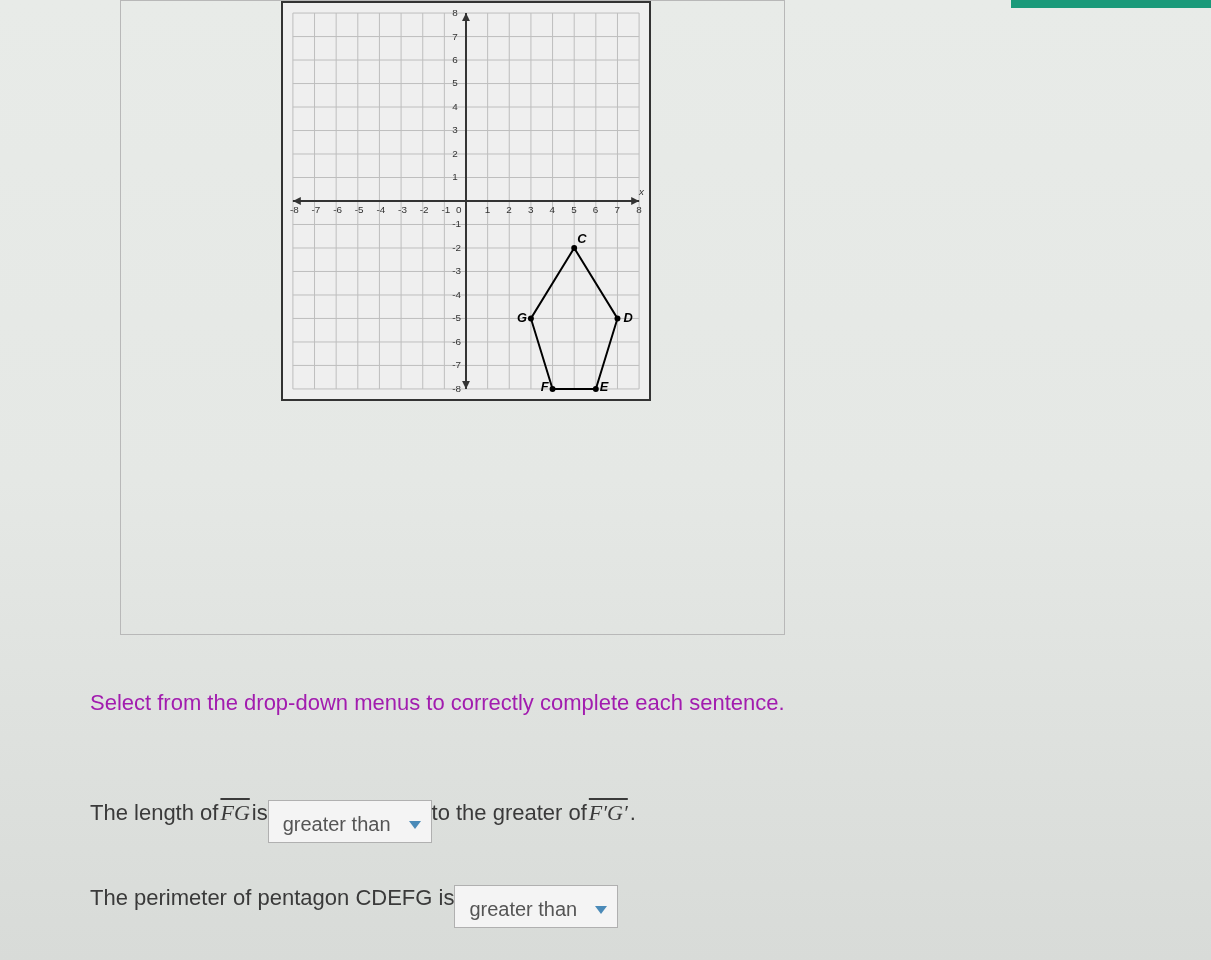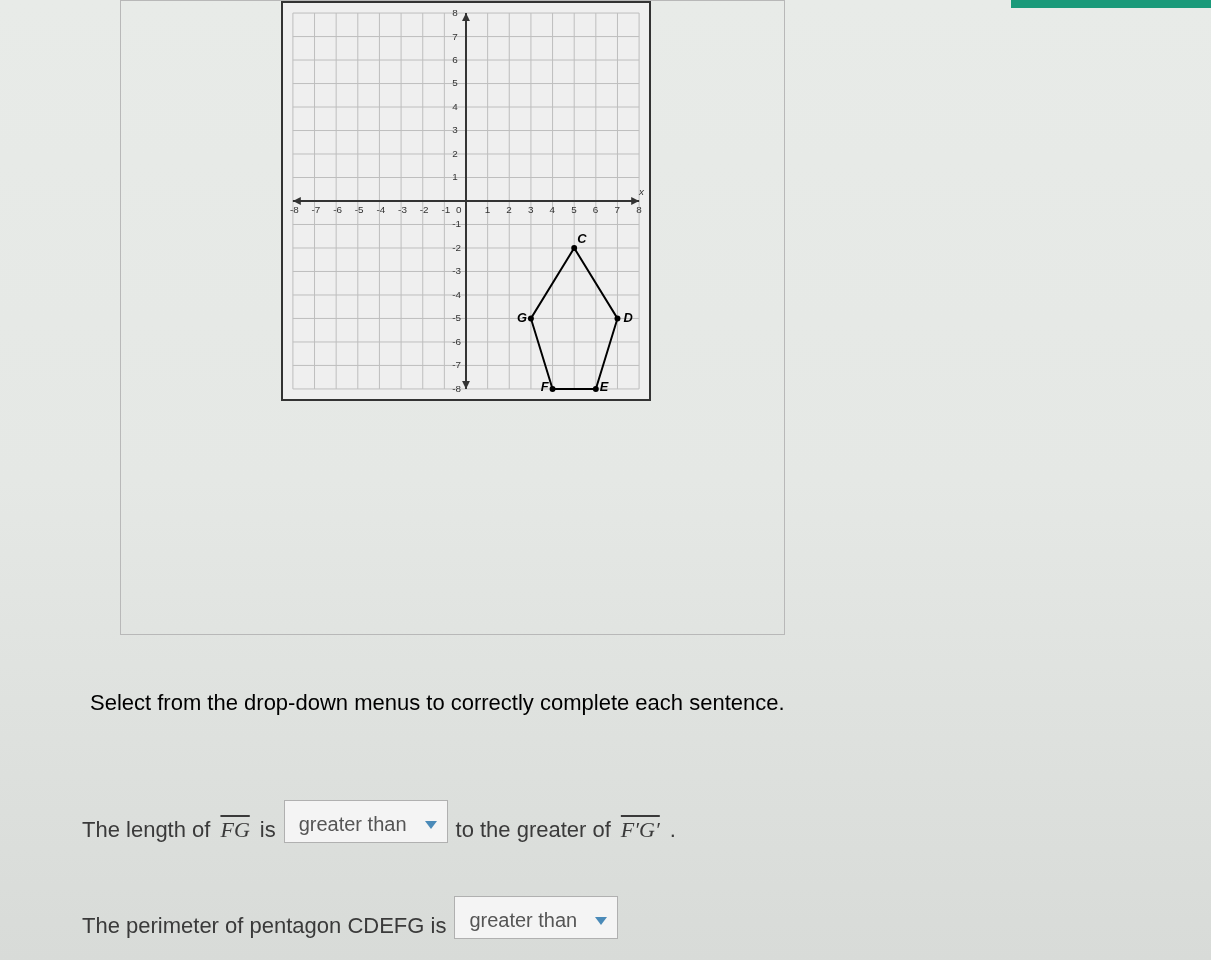--- a/index.html
+++ b/index.html
@@ -48,34 +48,33 @@
     font-size: 22px;
     line-height: 1.55;
     color: #4a4a4a;
   }
   .math { font-family: 'Times New Roman', serif; font-style: italic; }
   .instruction {
     position: absolute;
     left: 90px;
     top: 690px;
     font-size: 22px;
-    color: #000000;
+    color: #a21caf;
   }
   .sentence {
     position: absolute;
-    left: 82px;
+    left: 90px;
     font-size: 22px;
     color: #3a3a3a;
     display: flex;
-    align-items: flex-end;
-    gap: 8px;
+    align-items: flex-start;
     white-space: nowrap;
   }
   .s1 { top: 800px; }
-  .s2 { top: 885px; margin-top: 11px; }
+  .s2 { top: 885px; }
   .overline {
     text-decoration: overline;
     font-family: 'Times New Roman', serif;
     font-style: italic;
     padding: 0 2px;
   }
   .dropdown {
     display: inline-flex;
     align-items: center;
     border: 1px solid #b0b0b0;

